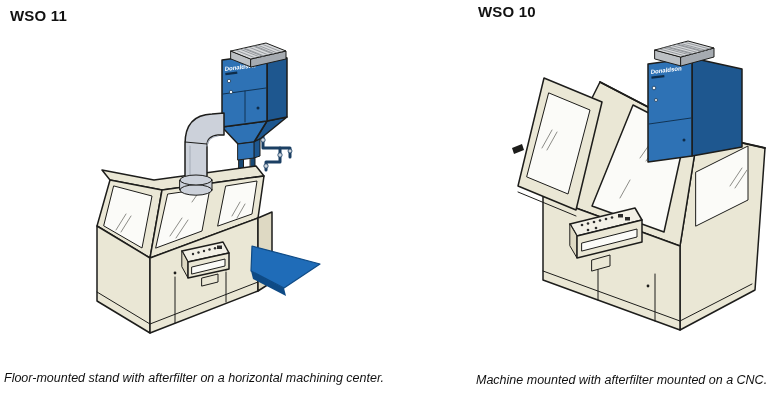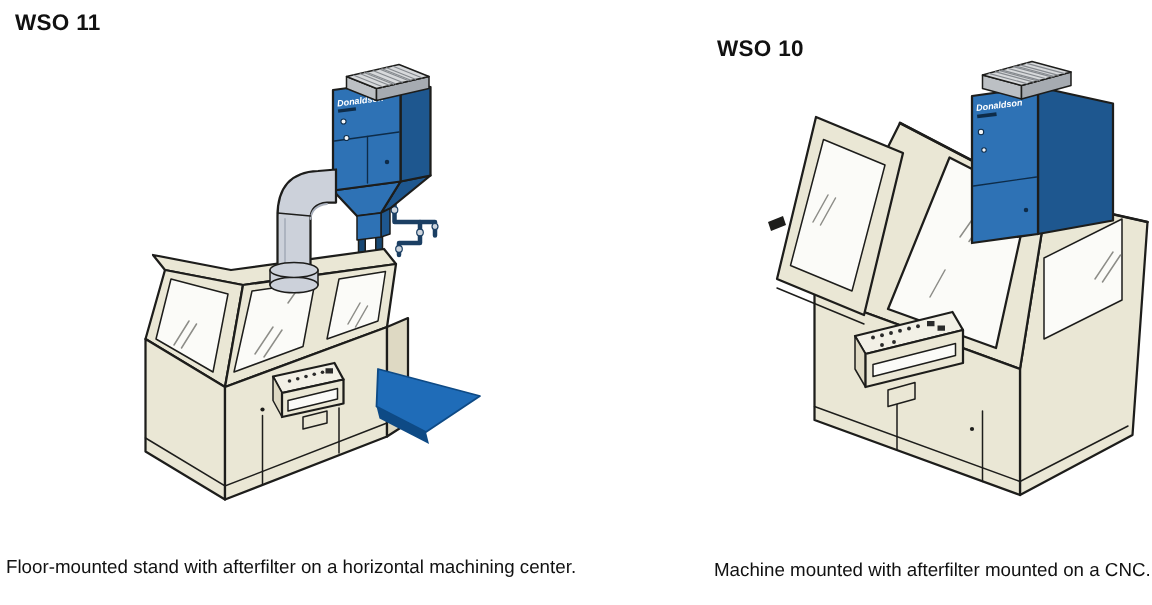--- a/index.html
+++ b/index.html
@@ -6,21 +6,21 @@
   body{
     width:768px;height:403px;position:relative;overflow:hidden;
     background:var(--page-background,#fff);
     font-family:"Liberation Sans", sans-serif;
   }
   .fig-title{
     position:absolute;font-weight:700;font-size:15px;letter-spacing:.2px;
     color:var(--text,#111);
   }
   .fig-caption{
-    position:absolute;font-size:12.5px;color:var(--text,#111);
+    position:absolute;font-style:italic;font-size:12.5px;color:var(--text,#111);
     white-space:nowrap;
   }
   .fig{position:absolute;}
   svg{display:block;overflow:visible;}
   
   .blue{fill:var(--filter-blue);}
   .blue-d{fill:var(--filter-blue-dark);}
   .blue-deep{fill:var(--filter-blue-deep);}
   .cream{fill:var(--machine-cream);}
   .cream-d{fill:var(--machine-cream-dark);}
@@ -40,21 +40,21 @@
   .grid{stroke:#85898e;stroke-width:.8;}
   .pipe{stroke:#1b3f63;stroke-width:3;fill:none;stroke-linecap:round;stroke-linejoin:round;}
   .fit{fill:#cfd6de;stroke:#1b3f63;stroke-width:.8;}
   .shade{stroke:var(--duct-grey-dark);stroke-width:1.2;fill:none;stroke-linecap:round;}
   .logo{font-size:6px;font-weight:700;font-style:italic;fill:#ffffff;font-family:"Liberation Sans",sans-serif;}
 </style>
 </head>
 <body>
 
 <div class="fig-title" style="left:10px;top:7px;">WSO 11</div>
-<div class="fig-title" style="left:478px;top:24px;">WSO 10</div>
+<div class="fig-title" style="left:478px;top:3px;">WSO 10</div>
 
 <div class="fig" style="left:52px;top:30px;width:300px;height:320px;">
 <svg viewBox="0 0 300 320" width="300" height="320">
 
   <g>
 
     <rect x="187" y="126" width="4.5" height="28" class="blue-deep ol-t"></rect>
     <rect x="198.5" y="124" width="4.5" height="28" class="blue-deep ol-t"></rect>
 
     <g>

